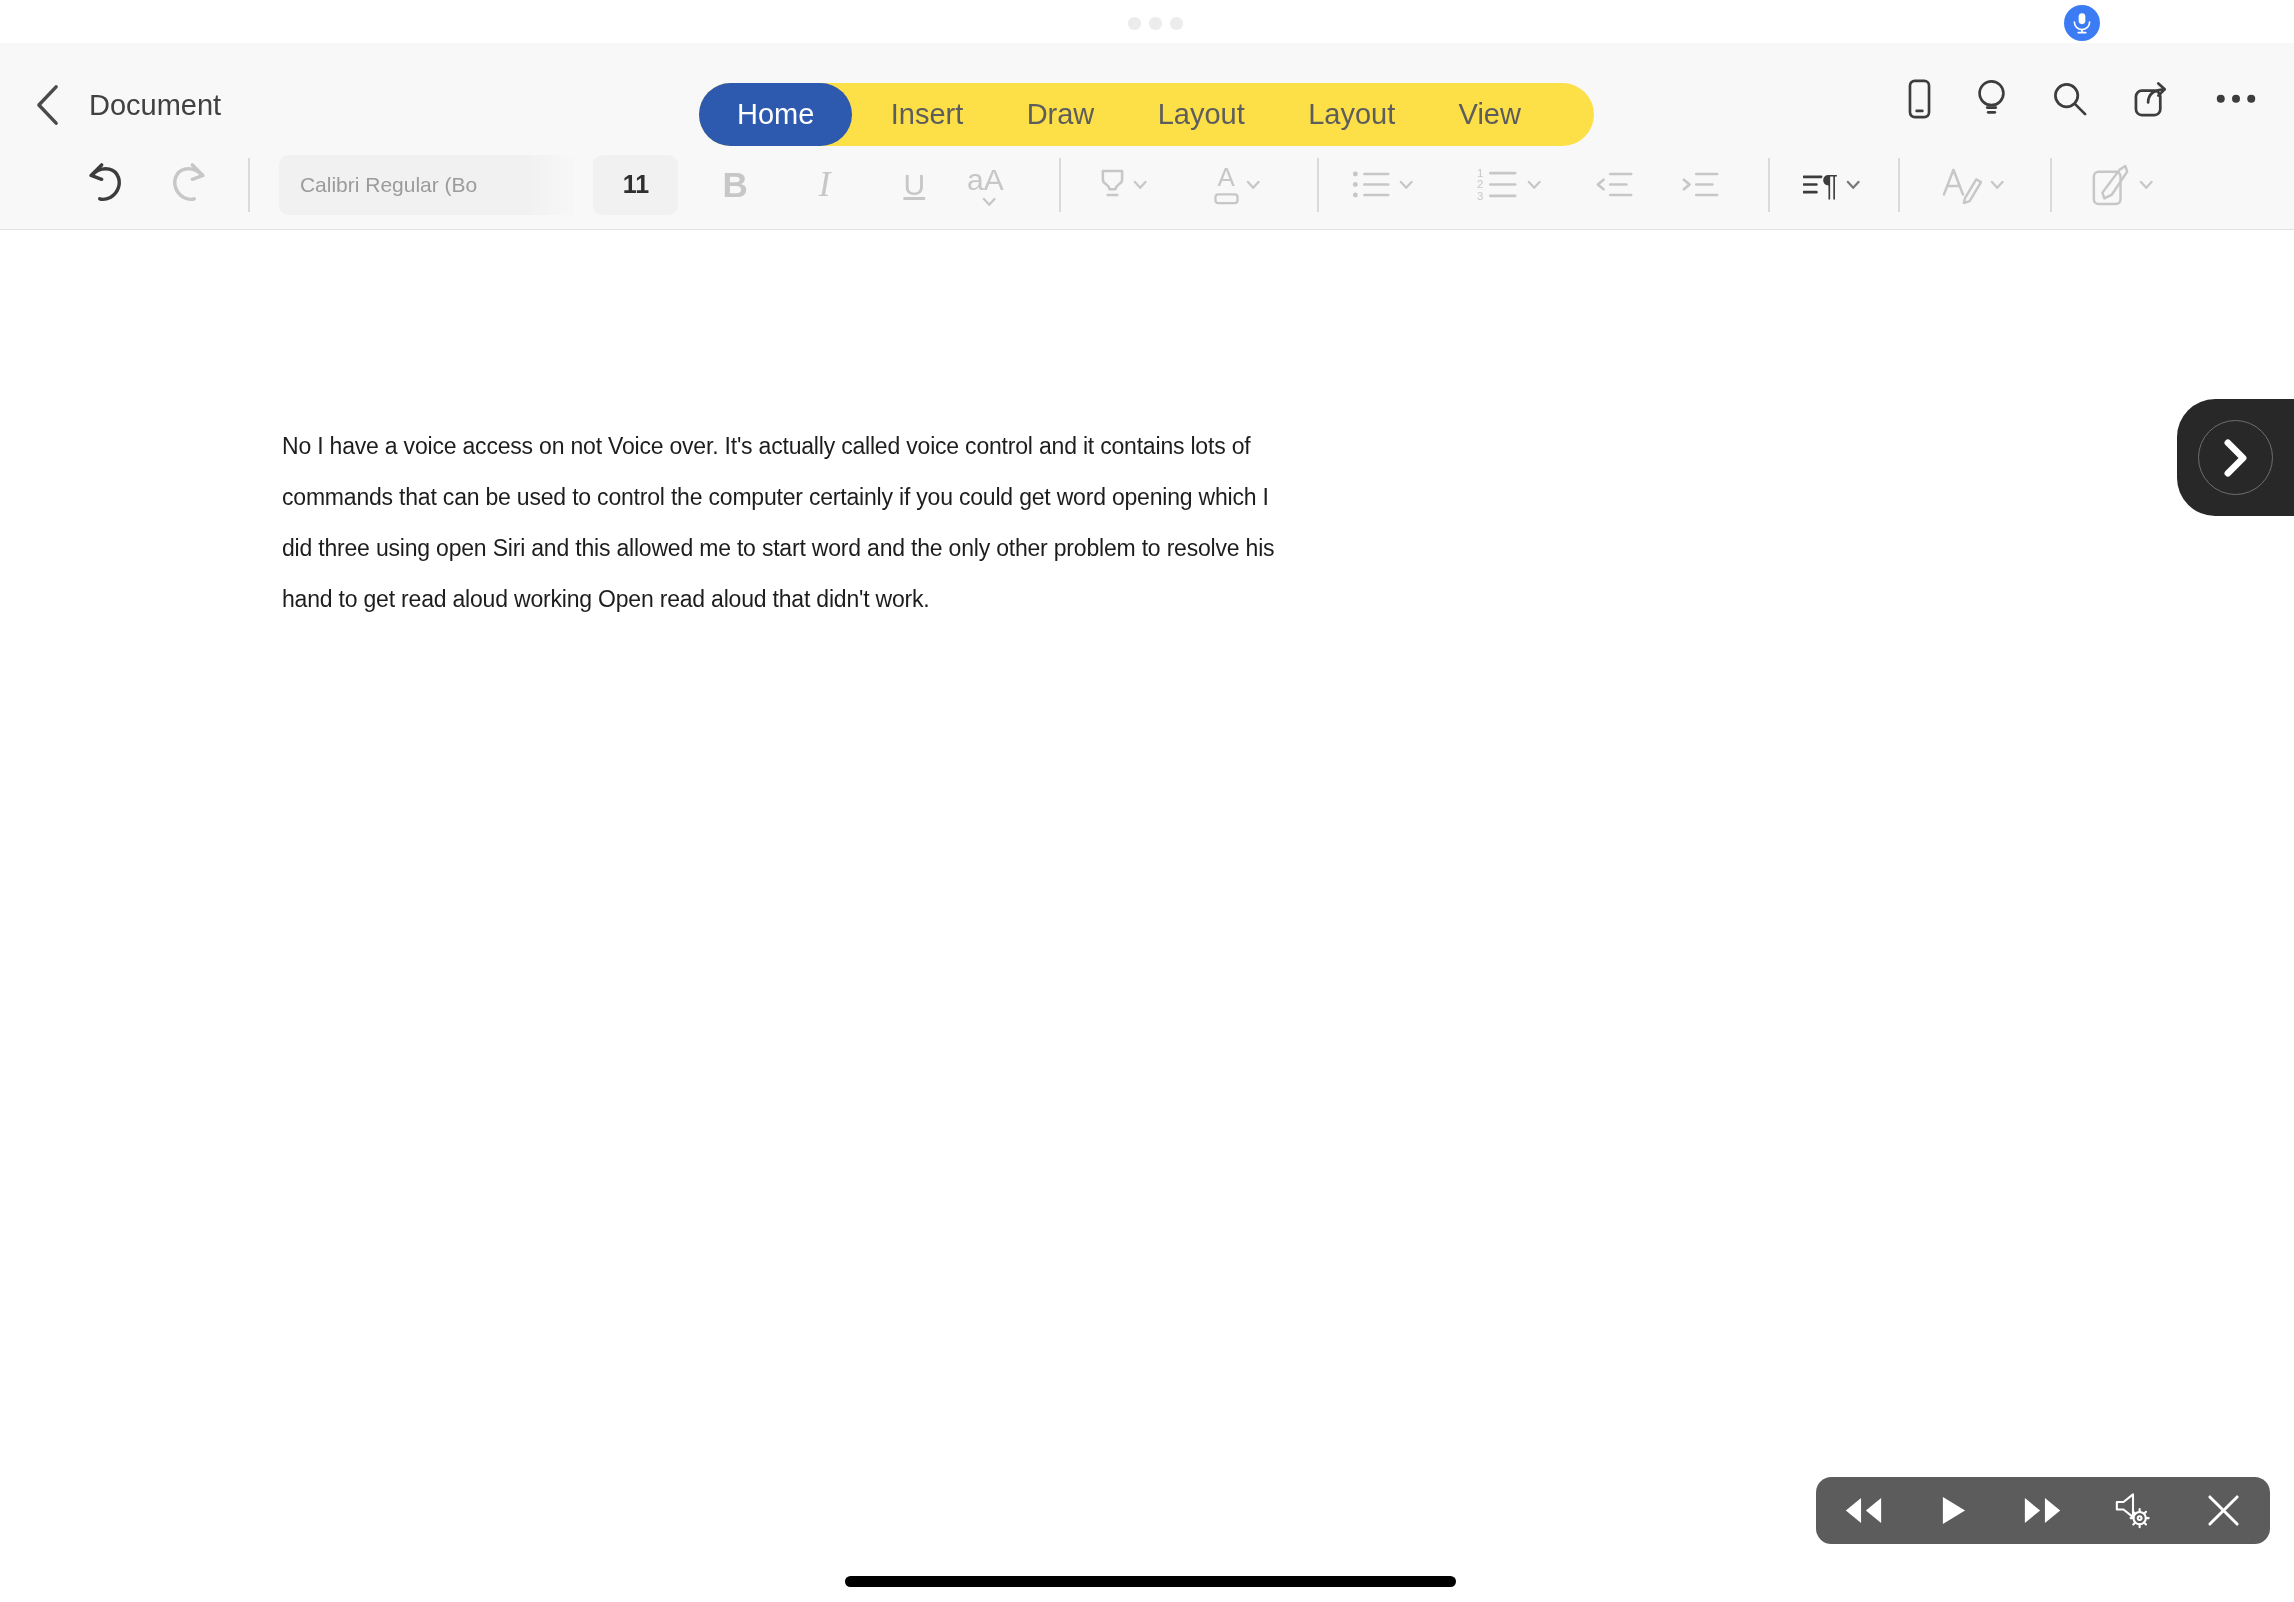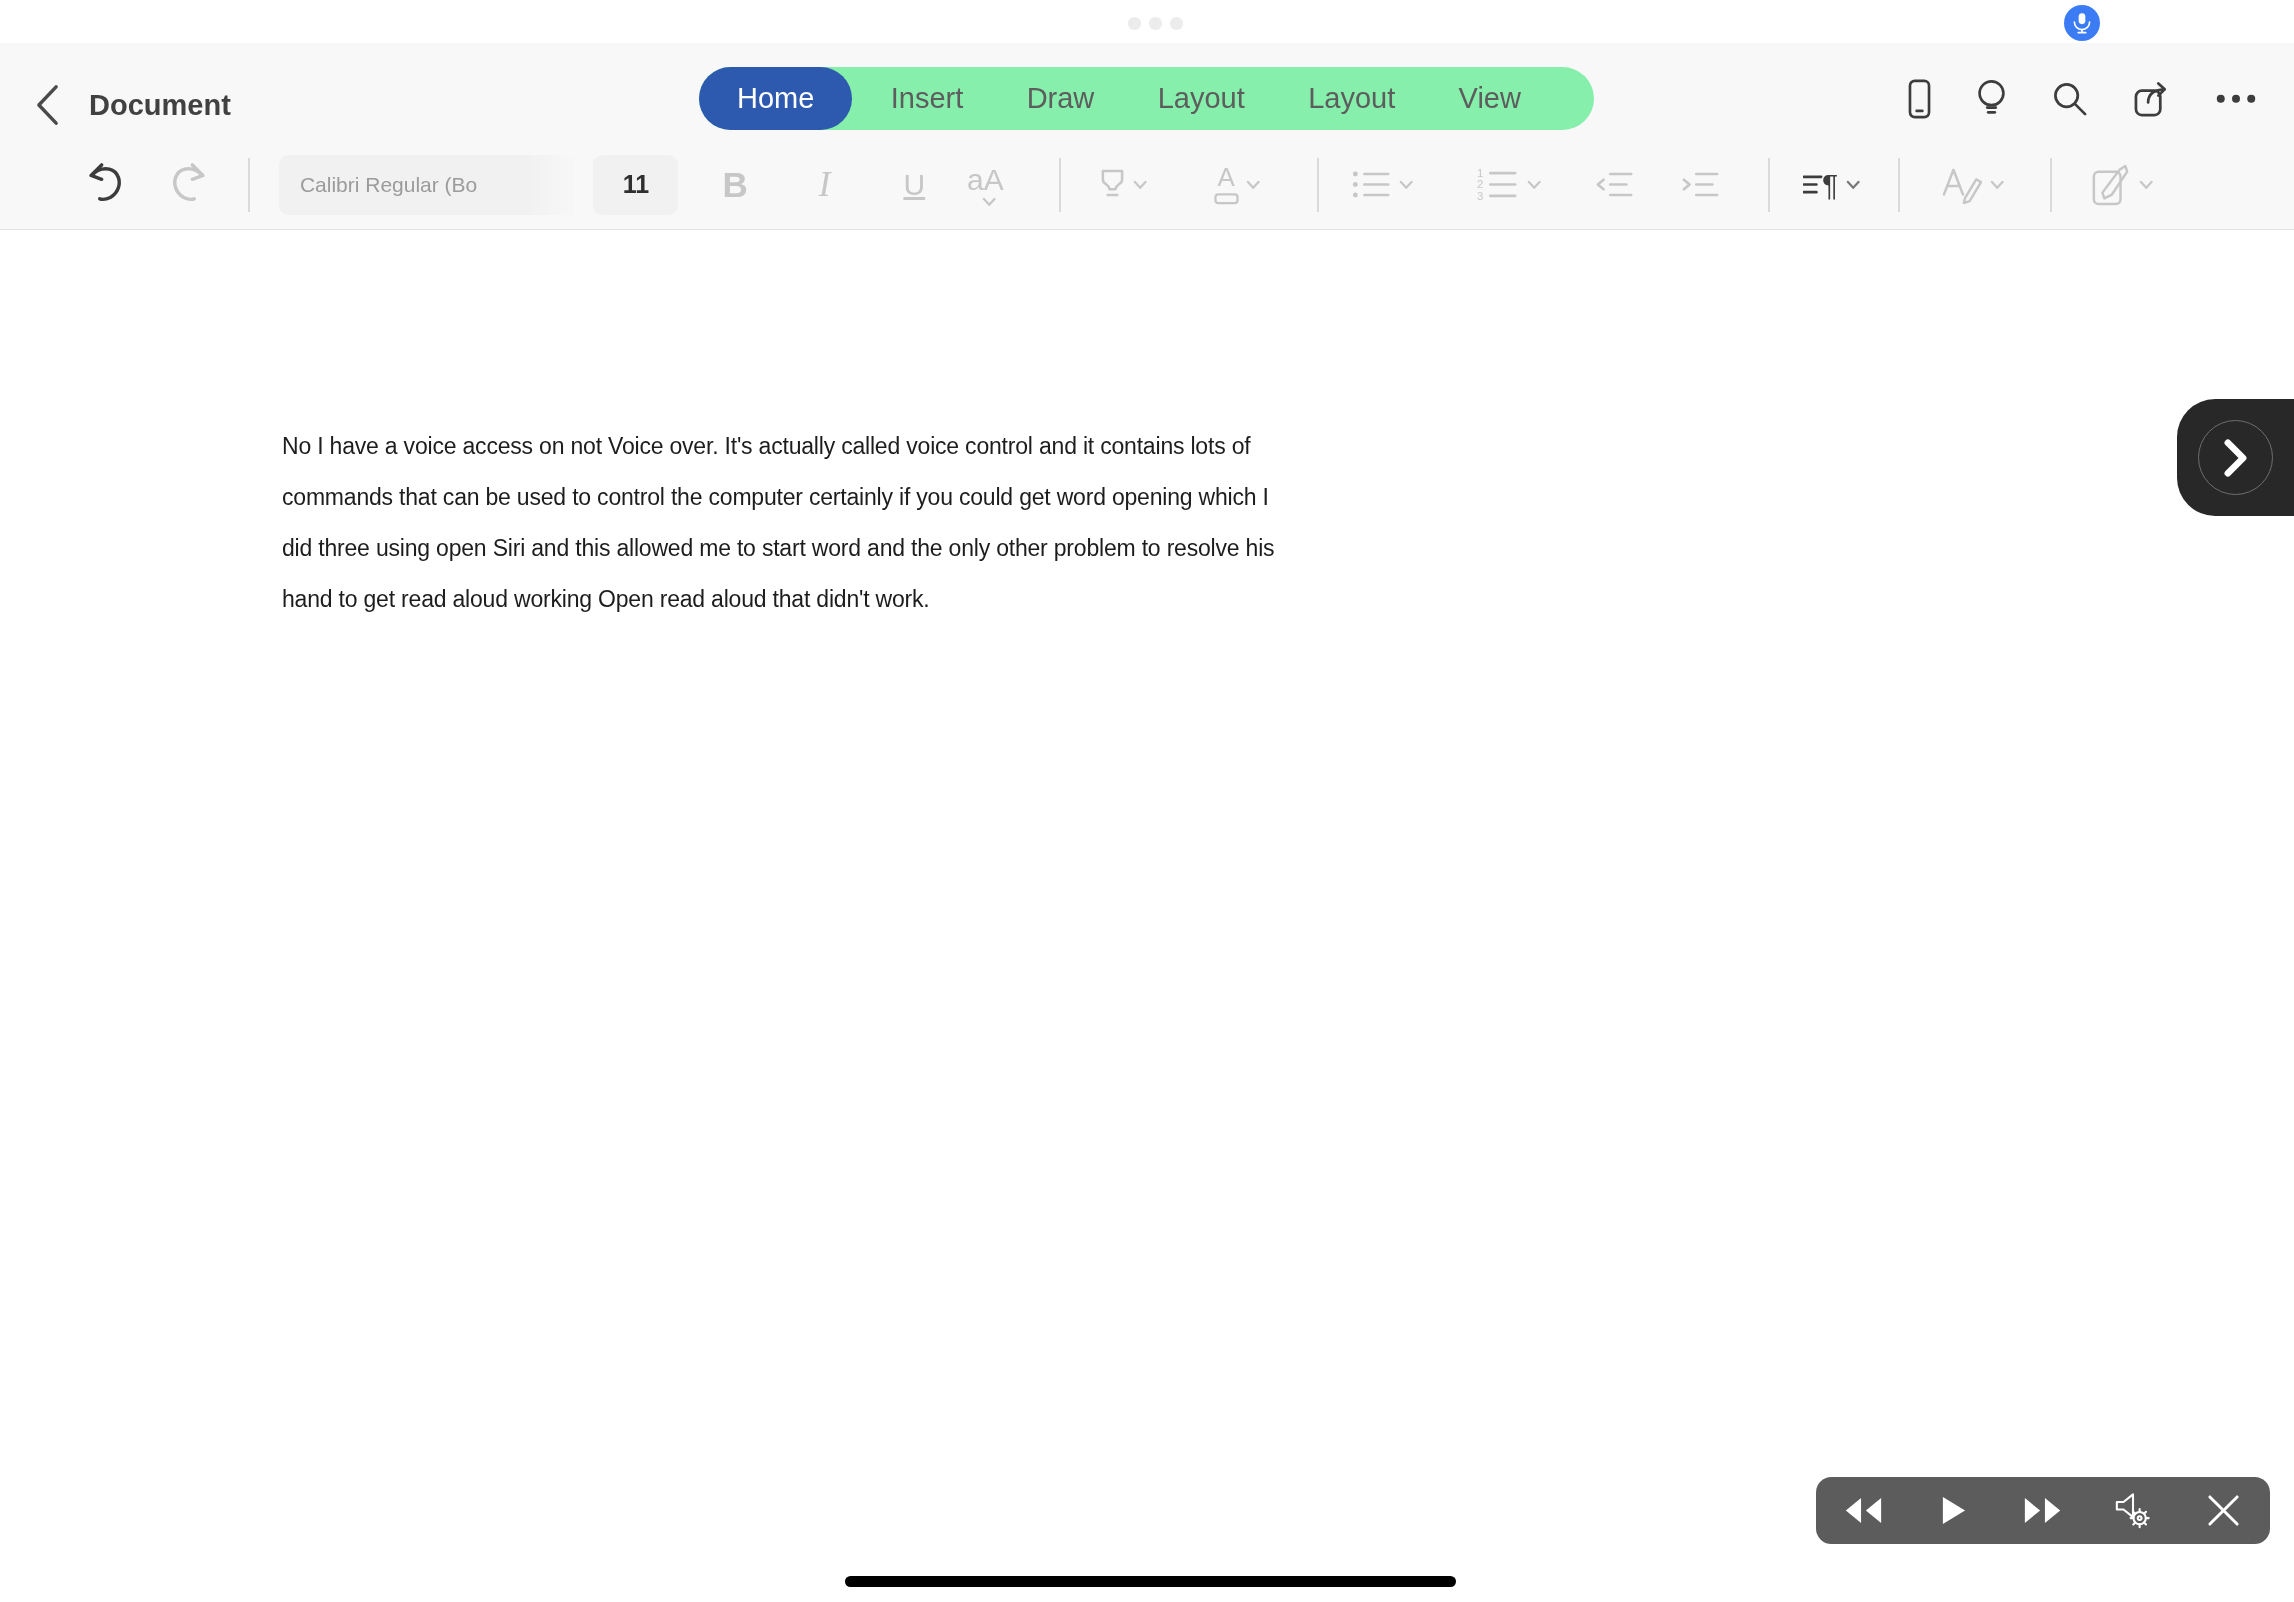--- a/index.html
+++ b/index.html
@@ -10,25 +10,25 @@
   }
   
   .statusbar{position:absolute;top:0;left:0;width:2294px;height:43px;background:#fff;}
   .sys-dots{position:absolute;top:17.3px;left:1128px;display:flex;gap:8.6px;}
   .sys-dots i{width:12.5px;height:12.5px;border-radius:50%;background:#ececec;display:block;}
   .mic-btn{position:absolute;left:2064px;top:4.8px;width:36px;height:36px;border-radius:50%;
     background:#3b7cf5;display:flex;align-items:center;justify-content:center;}
   
   .header{position:absolute;top:43px;left:0;width:2294px;height:187px;
     background:#f8f8f8;border-bottom:1px solid #e2e2e2;box-sizing:border-box;}
-  .nav-left{position:absolute;left:35px;top:35px;height:54px;display:flex;align-items:center;gap:29px;font-weight:bold;}
+  .nav-left{position:absolute;left:35px;top:35px;height:54px;display:flex;align-items:center;gap:29px;}
   .back-btn{color:#4a4a4a;display:flex;align-items:center;}
   .doc-title{font-size:29px;color:#414141;}
   
-  .tabbar{position:absolute;left:699px;top:24px;width:895px;height:63px;background:#86efac;
+  .tabbar{position:absolute;left:699px;top:40px;width:895px;height:63px;background:#fde047;
     border-radius:32px;display:flex;align-items:center;box-sizing:border-box;padding-right:48px;
     justify-content:space-between;}
   .tab{font-size:29px;color:#5d5d5d;padding:0 25px;white-space:nowrap;}
   .tab.active{background:#2d59ae;color:#ffffff;height:63px;line-height:63px;border-radius:32px;
     padding:0 38px;}
   
   .nav-right{position:absolute;right:38px;top:29px;height:54px;display:flex;align-items:center;gap:45px;color:#3d3d3d;}
   .nav-right .ibtn{display:flex;align-items:center;justify-content:center;}
   
   .fmtbar{position:absolute;left:0;top:96px;width:2294px;height:91px;display:flex;

